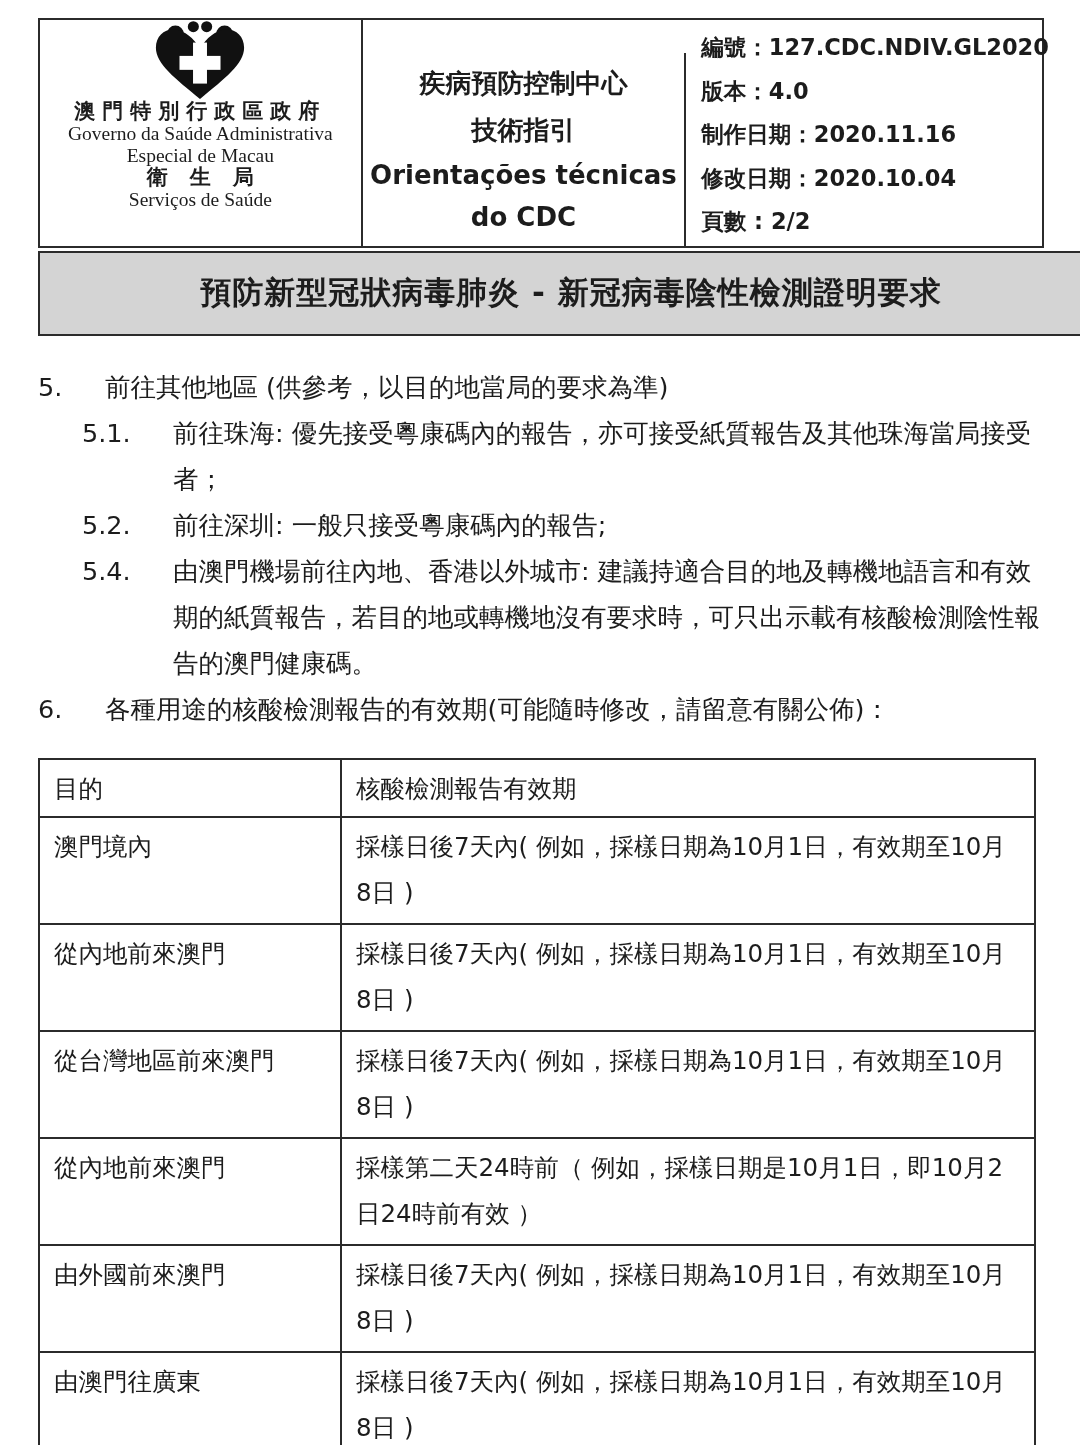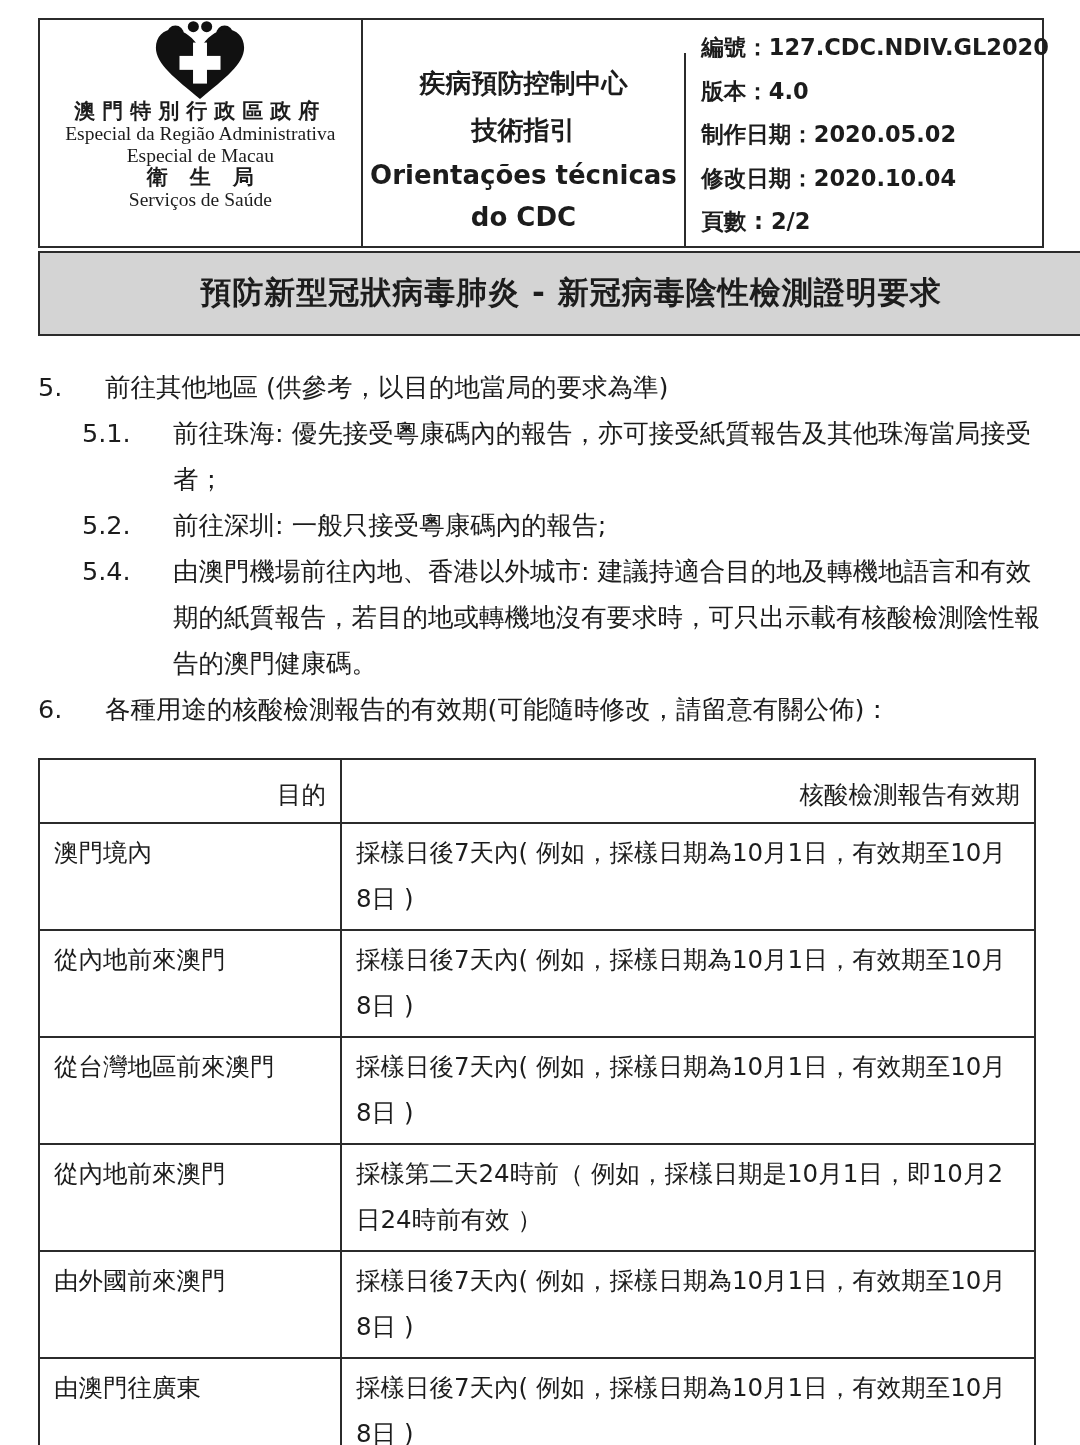--- a/index.html
+++ b/index.html
@@ -84,58 +84,58 @@
     font-size: 24.5px;
   }
   table.validity th, table.validity td {
     border: 2px solid #2b2b2b;
     padding: 6px 14px 7px 14px;
     line-height: 46px;
     vertical-align: top;
     text-align: left;
     font-weight: normal;
   }
-  table.validity th { text-align: right; line-height: 38px; padding-top: 16px; padding-bottom: 8px; }
+  table.validity th { text-align: left; line-height: 38px; padding-top: 10px; padding-bottom: 8px; }
   table.validity .col-purpose { width: 302px; }
 </style>
 </head>
 <body>
 
 <div class="page">
 
   <div class="header-table">
 
     <div class="hcell org">
       <svg class="org-logo" width="104" height="80" viewBox="0 0 100 78" aria-hidden="true">
         <circle cx="43.5" cy="6.5" r="5.4" fill="#111"></circle>
         <circle cx="56.5" cy="6.5" r="5.4" fill="#111"></circle>
         <circle cx="26" cy="13.5" r="8.2" fill="#111"></circle>
         <circle cx="74" cy="13.5" r="8.2" fill="#111"></circle>
         <path d="M50 77 C 26 57, 7 43, 7 27 C 7 14.5, 16.5 7.5, 27.5 9.5 C 34 10.8, 44 17, 50 28 C 56 17, 66 10.8, 72.5 9.5 C 83.5 7.5, 93 14.5, 93 27 C 93 43, 74 57, 50 77 Z" fill="#111"></path>
         <rect x="43.2" y="22" width="13.6" height="40" fill="#fff"></rect>
         <rect x="30" y="35" width="40" height="13.6" fill="#fff"></rect>
       </svg>
       <div class="org-zh">澳門特別行政區政府</div>
-      <div class="org-pt">Especial da Região Administrativa</div>
+      <div class="org-pt">Governo da Saúde Administrativa</div>
       <div class="org-pt">Especial de Macau</div>
       <div class="org-bureau">衛生局</div>
       <div class="org-bureau-pt">Serviços de Saúde</div>
     </div>
 
     <div class="hcell doctype">
       <div>疾病預防控制中心</div>
       <div>技術指引</div>
       <div>Orientações técnicas</div>
       <div>do CDC</div>
     </div>
 
     <div class="hcell meta">
       <div class="meta-line">編號：127.CDC.NDIV.GL2020</div>
       <div class="meta-line">版本：4.0</div>
-      <div class="meta-line">制作日期：2020.05.02</div>
+      <div class="meta-line">制作日期：2020.11.16</div>
       <div class="meta-line">修改日期：2020.10.04</div>
       <div class="meta-line">頁數 : 2/2</div>
     </div>
   </div>
 
   <div class="title-bar">預防新型冠狀病毒肺炎 - 新冠病毒陰性檢測證明要求</div>
 
   <div class="body-text">
     <div class="li level1">
       <span class="num">5.</span>

